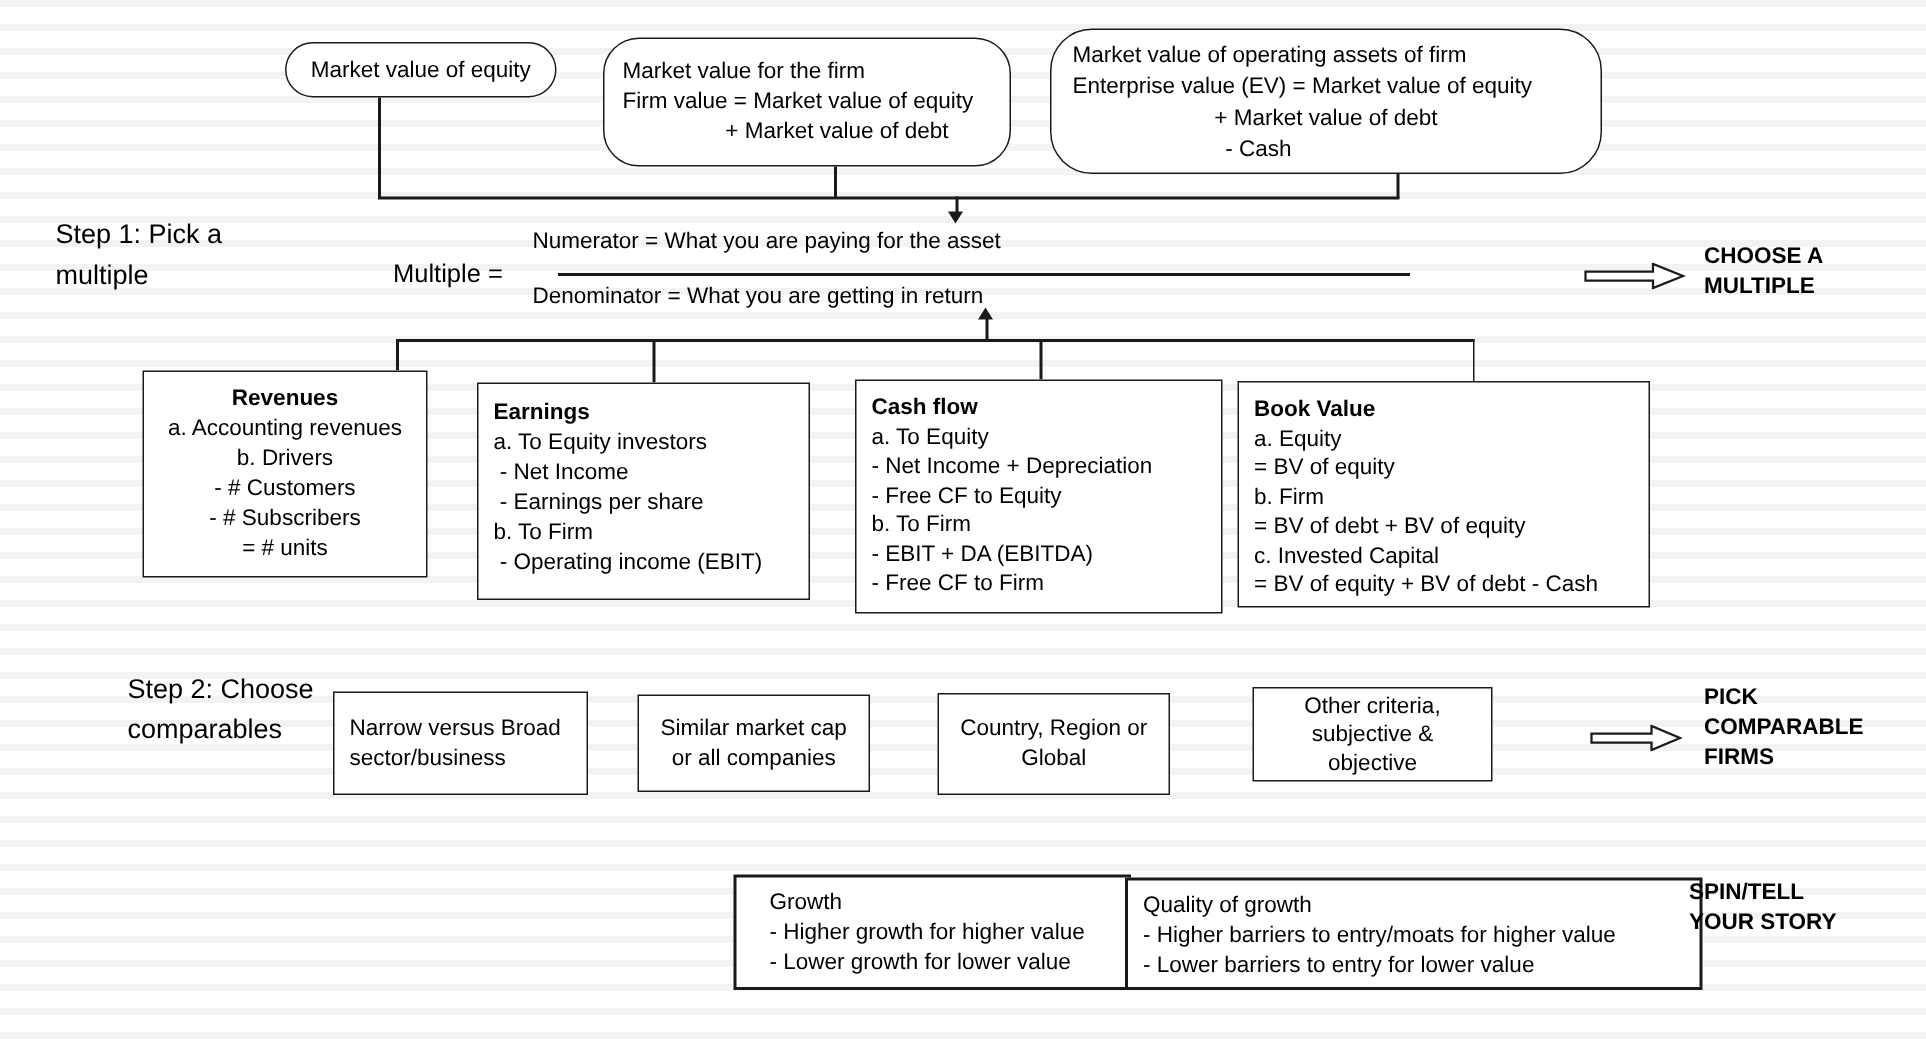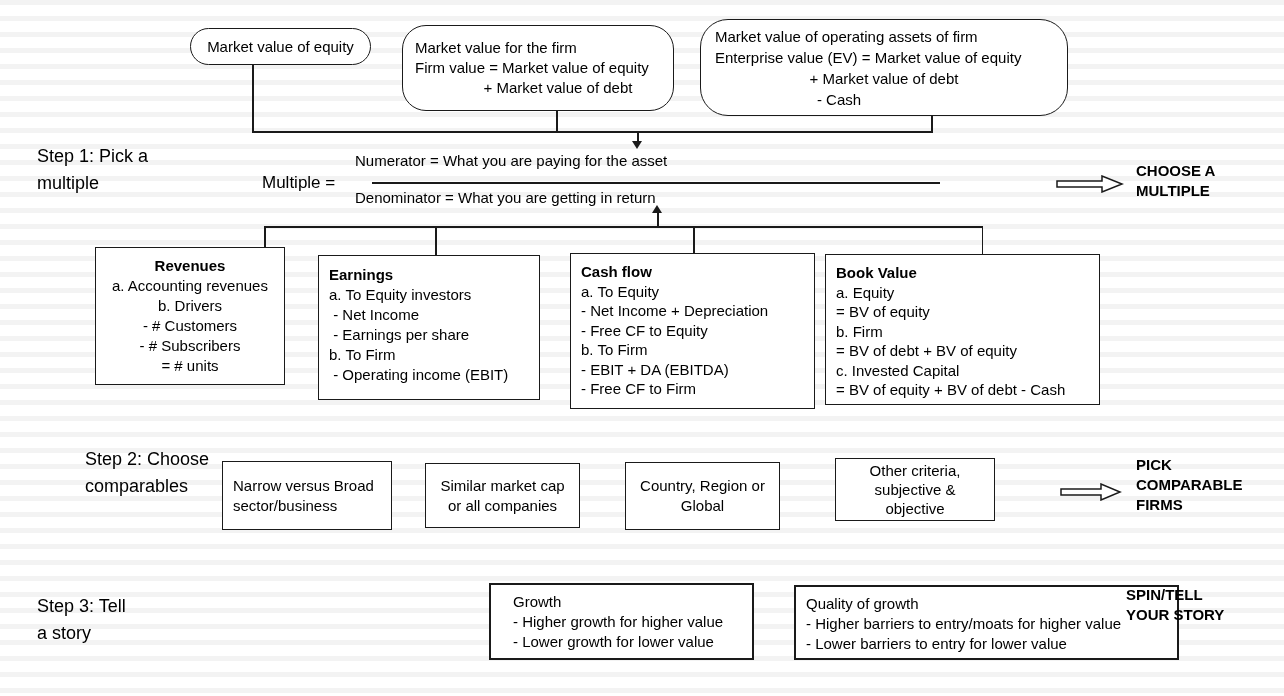--- a/index.html
+++ b/index.html
@@ -128,31 +128,29 @@
 subjective &amp;
 objective</div>
 
   <svg class="abs" style="left:1060px;top:483px;" width="62" height="18" viewBox="0 0 62 18">
     <polygon points="1,6 41,6 41,1 60,9 41,17 41,12 1,12" fill="#ffffff" stroke="#1a1a1a" stroke-width="1.5"></polygon>
   </svg>
   <div class="action" style="left:1136px;top:455px;">PICK
 COMPARABLE
 FIRMS</div>
 
-  <div class="steplabel" style="left:37px;top:593px;">Step 3: Tell
-a story</div>
 
 
   <div class="box" style="left:489px;top:583px;width:265px;height:77px;border-width:2px;padding:7px 22px;">
     <div>Growth</div>
     <div class="pre">- Higher growth for higher value
 - Lower growth for lower value</div>
   </div>
 
-  <div class="box" style="left:750px;top:585px;width:385px;height:75px;border-width:2px;padding:7px 10px;margin-left:44px;">
+  <div class="box" style="left:750px;top:585px;width:385px;height:75px;border-width:2px;padding:7px 10px;">
     <div>Quality of growth</div>
     <div class="pre">- Higher barriers to entry/moats for higher value
 - Lower barriers to entry for lower value</div>
   </div>
 
   <div class="action" style="left:1126px;top:585px;">SPIN/TELL
 YOUR STORY</div>
 
 </div>
 

